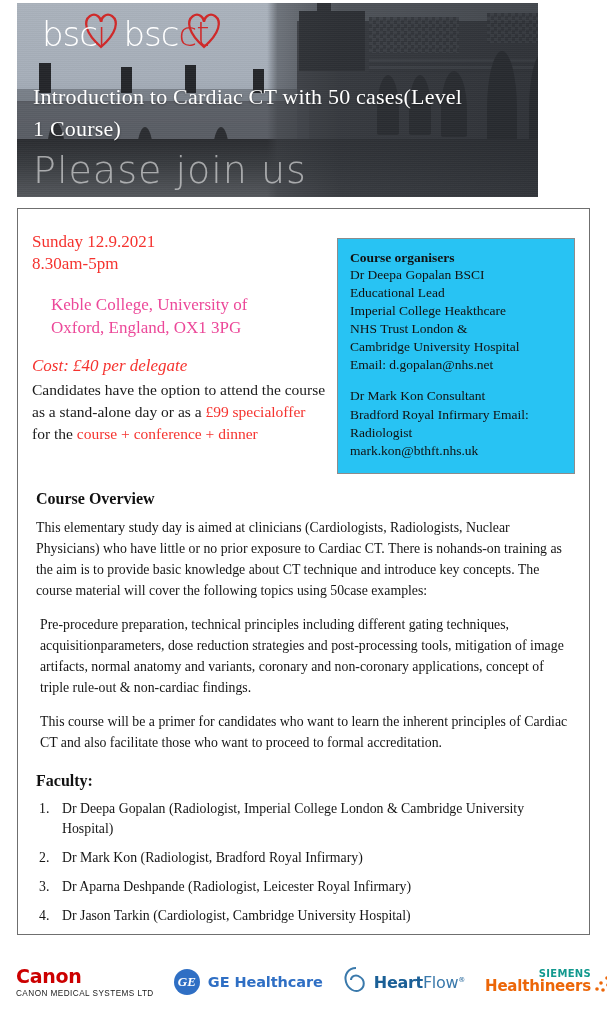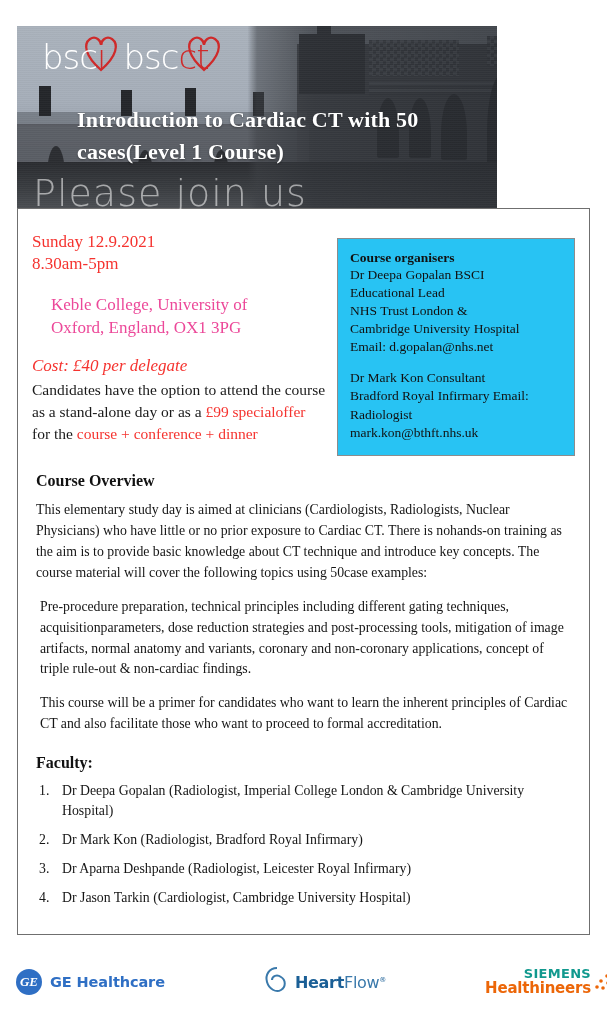--- a/index.html
+++ b/index.html
@@ -12,22 +12,22 @@
     height: 1024px;
     font-family: "Liberation Serif", "DejaVu Serif", serif;
     overflow: hidden;
     position: relative;
   }
 
   
   .banner {
     position: absolute;
     left: 17px;
-    top: 26px;
-    width: 480px;
+    top: 3px;
+    width: 521px;
     height: 194px;
     overflow: hidden;
     background: #8e96a0;
   }
   
   .banner-sky {
     position: absolute;
     inset: 0;
     background:
       linear-gradient(180deg, #aab2bc 0%, #a6aeb9 38%, #9aa2ad 55%, #8c939d 70%, #7d848d 100%);
@@ -118,27 +118,26 @@
   .heart svg { display: block; }
 
   
   .banner-title {
     position: absolute;
     left: 16px;
     top: 78px;
     width: 430px;
     font-family: "Liberation Serif", serif;
     font-size: 22px;
-    font-weight: 700;
+    font-weight: 400;
     color: #ffffff;
     line-height: 1.45;
     letter-spacing: .2px;
     z-index: 5;
     text-shadow: 0 1px 2px rgba(0,0,0,.35);
-    margin-left: 44px;
   }
   .banner-sub {
     position: absolute;
     left: 16px;
     top: 148px;
     font-family: "DejaVu Sans", sans-serif;
     font-size: 38px;
     font-weight: 300;
     color: rgba(255,255,255,0.55);
     letter-spacing: 1px;
@@ -337,21 +336,21 @@
   .hf-text .lite { font-weight: 400; color: #3a79ab; }
   .hf-tm {
     font-size: 7px;
     vertical-align: super;
     font-weight: 400;
   }
 
   .siem-wrap { flex-direction: column; align-items: flex-end; position: relative; }
   .siem-top {
     font-family: "DejaVu Sans", sans-serif;
-    font-size: 13px;
+    font-size: 10px;
     font-weight: 700;
     color: #11998e;
     letter-spacing: .3px;
     line-height: 1.05;
   }
   .siem-bot {
     font-family: "DejaVu Sans", sans-serif;
     font-size: 15px;
     font-weight: 700;
     color: #ec6608;
@@ -432,20 +431,21 @@
       <div class="ev-gap-sm"></div>
       <div class="ev-cost">Cost: £40 per delegate</div>
       <div class="ev-note"><span>Candidates have the option to attend the course as a stand-alone day or as a </span><span class="red">£99 specialoffer</span><span> for the </span><span class="red">course + conference + dinner</span></div>
     </div>
 
     <div class="col-right">
       <div class="org-box">
         <div class="org-title">Course organisers</div>
         <div class="org-line">Dr Deepa Gopalan BSCI</div>
         <div class="org-line">Educational Lead</div>
+        <div class="org-line">Imperial College Heakthcare</div>
         <div class="org-line">NHS Trust London &amp;</div>
         <div class="org-line">Cambridge University Hospital</div>
         <div class="org-line">Email: d.gopalan@nhs.net</div>
         <div class="org-space"></div>
         <div class="org-line">Dr Mark Kon Consultant</div>
         <div class="org-line">Bradford Royal Infirmary Email:</div>
         <div class="org-line">Radiologist</div>
         <div class="org-line">mark.kon@bthft.nhs.uk</div>
       </div>
     </div>
@@ -476,20 +476,24 @@
       <li class="fac-item">
         <span class="fac-num">4.</span>
         <span class="fac-txt">Dr Jason Tarkin (Cardiologist, Cambridge University Hospital)</span>
       </li>
     </ul>
   </div>
 </div>
 
 <div class="sponsors">
 
+  <div class="sp canon-wrap">
+    <div class="canon-name">Canon</div>
+    <div class="canon-sub">CANON MEDICAL SYSTEMS LTD</div>
+  </div>
 
   <div class="sp">
     <span class="ge-mono">
         <span>GE</span>
       </span>
     <span class="ge-text">GE Healthcare</span>
   </div>
 
   <div class="sp">
     <span class="hf-mark">

